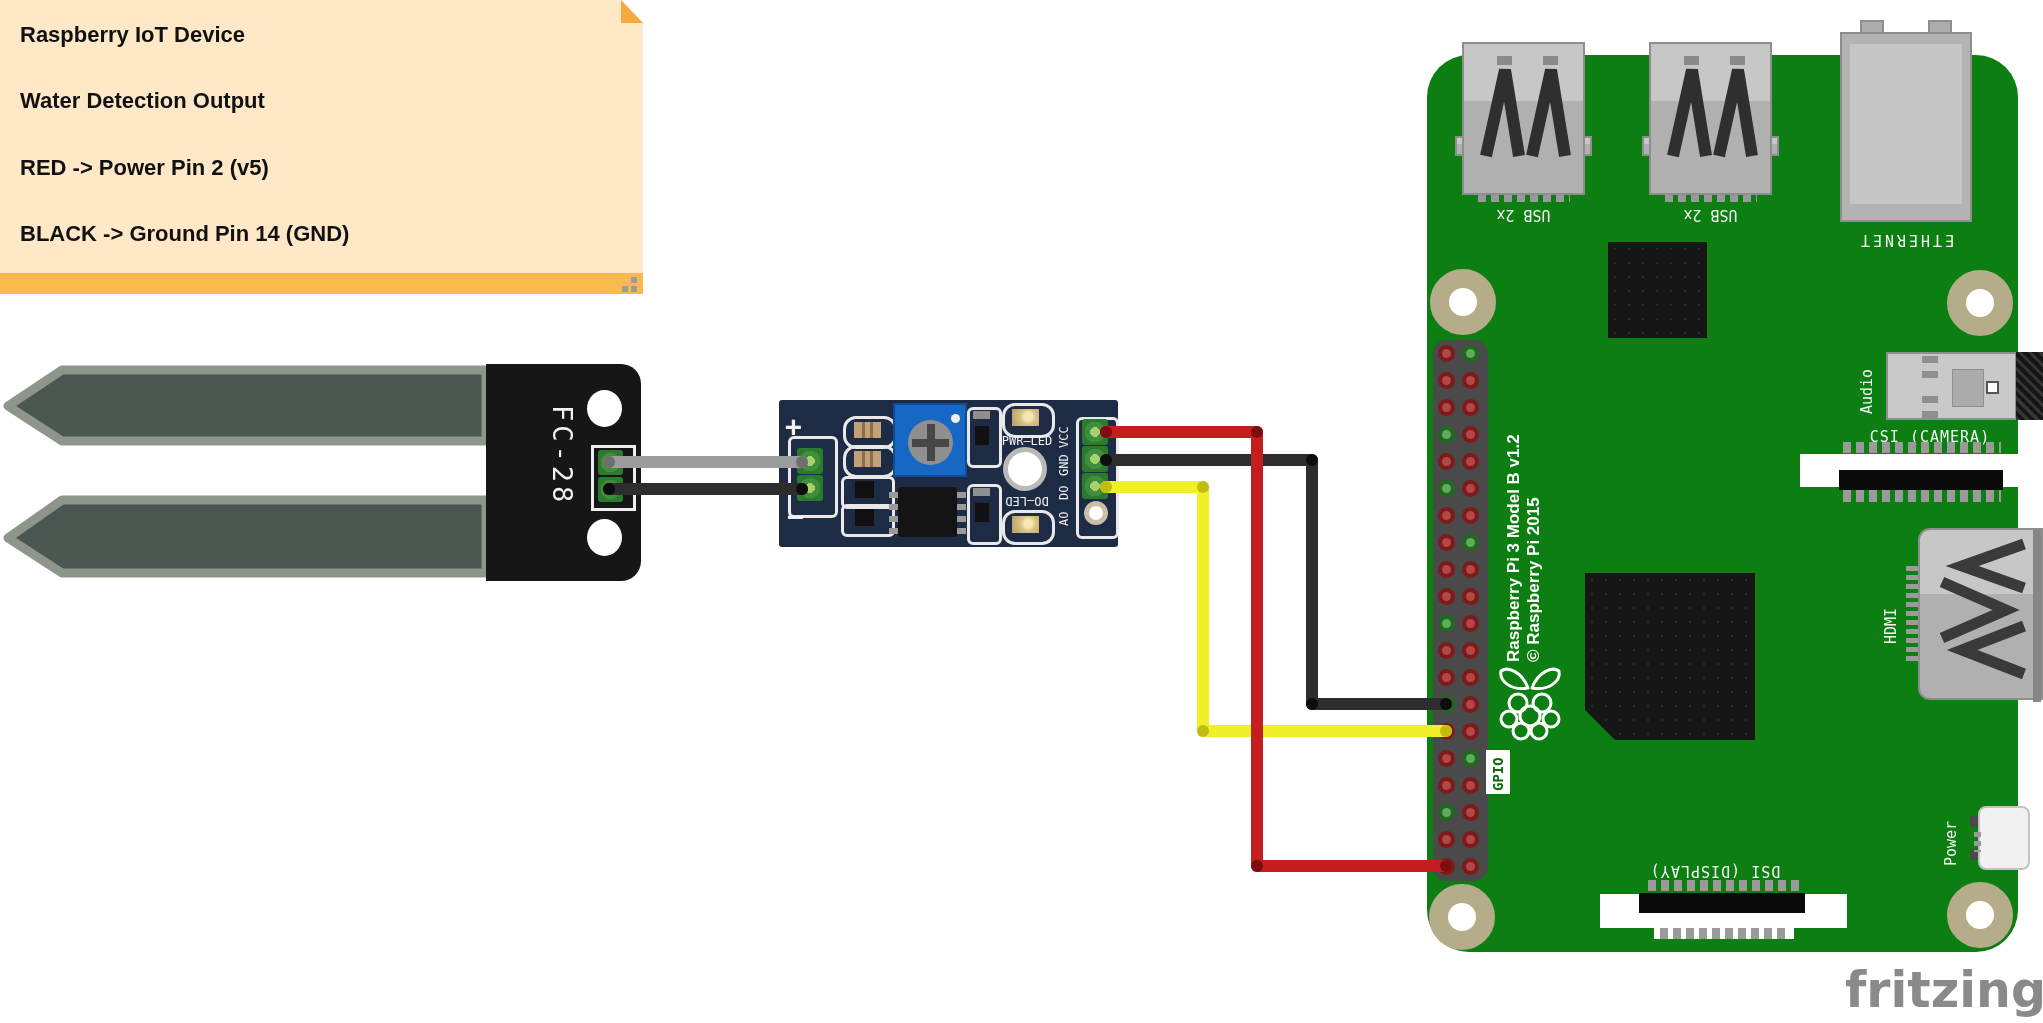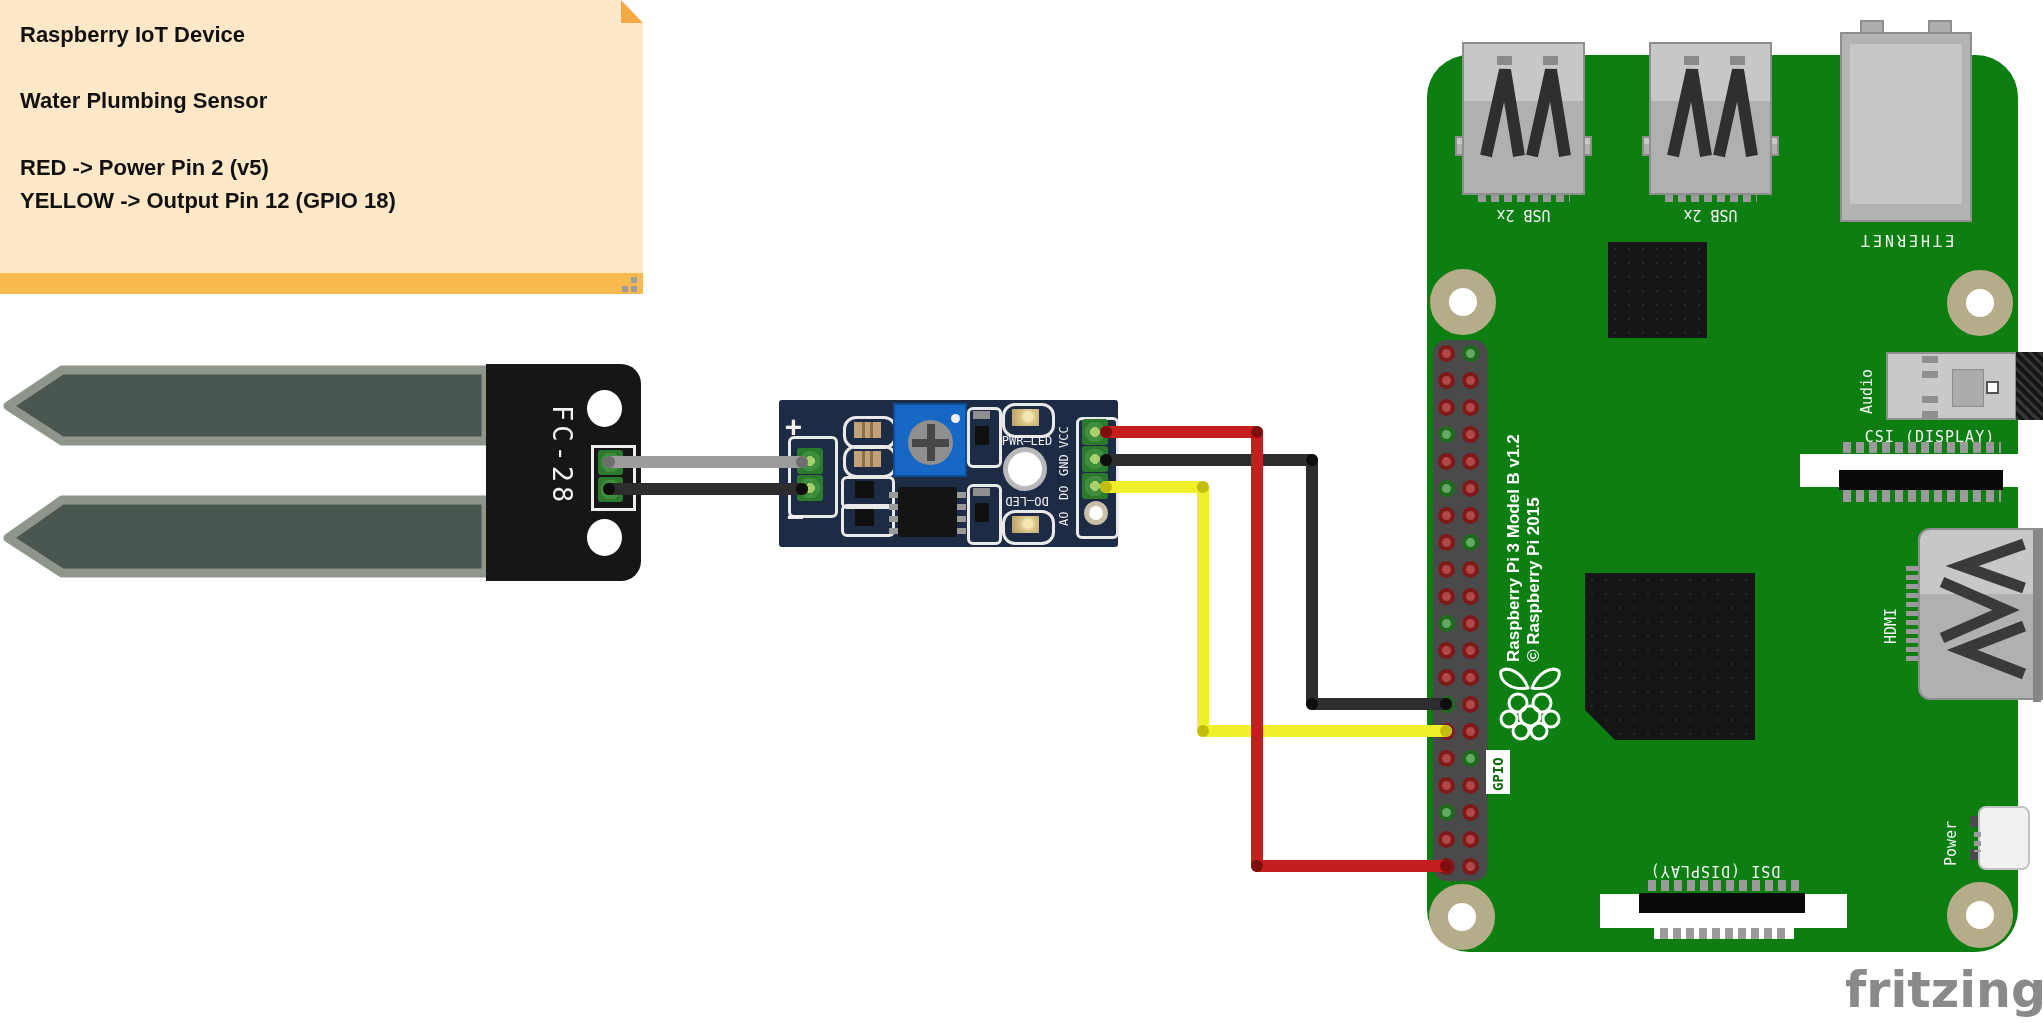--- a/index.html
+++ b/index.html
@@ -70,23 +70,23 @@
 
 <div id="stage">
 
   <div class="abs note-body"></div>
   <div class="abs note-fold"></div>
   <div class="abs note-bar"></div>
   <div class="abs grip-dot" style="left:631px;top:277px;"></div>
   <div class="abs grip-dot" style="left:622px;top:286px;"></div>
   <div class="abs grip-dot" style="left:631px;top:286px;"></div>
   <div class="abs note-text" style="top:22px;">Raspberry IoT Device</div>
-  <div class="abs note-text" style="top:88px;">Water Plumbing Sensor</div>
+  <div class="abs note-text" style="top:88px;">Water Detection Output</div>
   <div class="abs note-text" style="top:155px;">RED -&gt; Power Pin 2 (v5)</div>
-  <div class="abs note-text" style="top:188px;">YELLOW -&gt; Output Pin 12 (GPIO 18)</div>
+  <div class="abs note-text" style="top:221px;">BLACK -&gt; Ground Pin 14 (GND)</div>
 
   <svg width="2043" height="1023">
     <polygon points="8,406 62,370 486,370 486,441 62,441" fill="#4A5650" stroke="#8E968C" stroke-width="9" stroke-linejoin="round"></polygon>
     <polygon points="8,538 62,500 486,500 486,573 62,573" fill="#4A5650" stroke="#8E968C" stroke-width="9" stroke-linejoin="round"></polygon>
   </svg>
   <div class="abs probe-head">
     <div class="abs probe-hole" style="left:101px;top:26px;"></div>
     <div class="abs probe-hole" style="left:101px;top:155px;"></div>
     <div class="vtext-cw fc28" style="left:92px;top:41px;">FC-28</div>
     <div class="abs pinbox" style="left:105px;top:81px;width:39px;height:60px;"></div>
@@ -263,21 +263,21 @@
   <div class="abs metal" style="left:1886px;top:352px;width:131px;height:68px;background:#C9C9C9;">
     <div class="abs" style="left:34px;top:2px;width:16px;height:7px;background:#8F8F8F;"></div>
     <div class="abs" style="left:34px;top:17px;width:16px;height:7px;background:#8F8F8F;"></div>
     <div class="abs" style="left:34px;top:42px;width:16px;height:7px;background:#8F8F8F;"></div>
     <div class="abs" style="left:34px;top:57px;width:16px;height:7px;background:#8F8F8F;"></div>
     <div class="abs" style="left:64px;top:15px;width:30px;height:36px;background:#ABABAB;border:1px solid #8F8F8F;"></div>
     <div class="abs" style="left:98px;top:27px;width:9px;height:9px;background:#fff;border:2px solid #555;"></div>
   </div>
   <div class="abs hatch" style="left:2016px;top:352px;width:27px;height:68px;"></div>
 
-  <div class="abs pi-label" style="left:1850px;top:428px;width:160px;letter-spacing:1px;">CSI (DISPLAY)</div>
+  <div class="abs pi-label" style="left:1850px;top:428px;width:160px;letter-spacing:1px;">CSI (CAMERA)</div>
   <div class="abs comb-h" style="left:1843px;top:442px;width:158px;height:11px;"></div>
   <div class="abs" style="left:1800px;top:454px;width:243px;height:33px;background:#FFFFFF;"></div>
   <div class="abs" style="left:1839px;top:470px;width:164px;height:20px;background:#0A0A0A;"></div>
   <div class="abs comb-h" style="left:1843px;top:490px;width:158px;height:12px;"></div>
 
   <div class="vtext pi-label" style="left:1882px;top:644px;">HDMI</div>
   <div class="abs comb-v" style="left:1906px;top:566px;width:12px;height:96px;"></div>
   <div class="abs metal" style="left:1918px;top:528px;width:125px;height:172px;border-radius:12px 0 0 12px;">
     <svg width="125" height="172">
       <polyline points="104,14 42,36 104,58" fill="none" stroke="#3A3A3A" stroke-width="11"></polyline>

